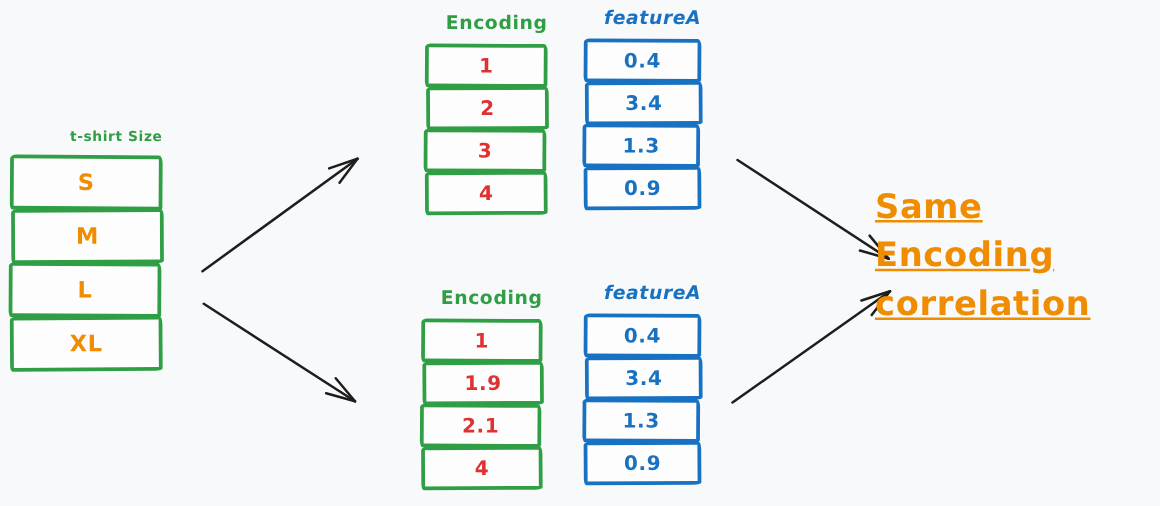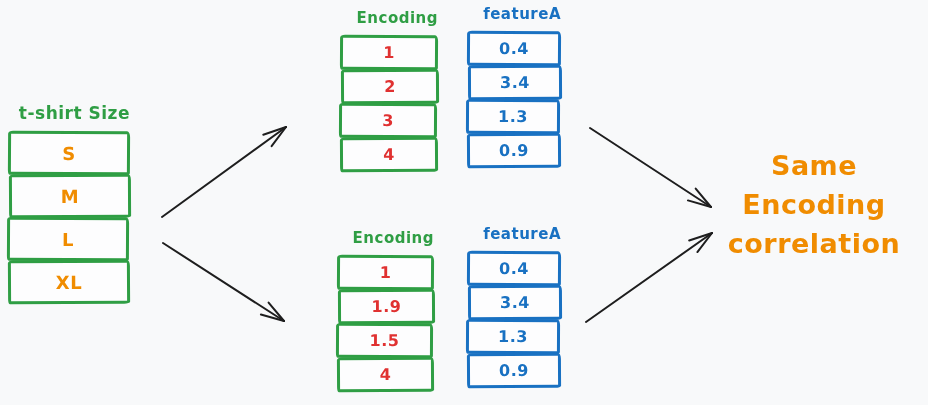--- a/index.html
+++ b/index.html
@@ -14,21 +14,21 @@
   }
   .canvas{position:relative;width:928px;height:405px;background:var(--bg);}
   .arrows{position:absolute;left:0;top:0;width:928px;height:405px;pointer-events:none;}
 
   .table-group{position:absolute;}
   .table-title{
     text-align:right;font-weight:600;letter-spacing:.5px;
     margin-bottom:8px;white-space:nowrap;
   }
   .title-green{color:var(--green);}
-  .title-blue{color:var(--blue);}
+  .title-blue{color:var(--blue);font-style:italic;}
 
   .sketch-table{display:flex;flex-direction:column;}
   .cell{
     display:flex;align-items:center;justify-content:center;
     background:var(--cell);
     border:3px solid;
     font-weight:600;letter-spacing:.5px;
     margin-top:-1px;
     border-radius:5px 3px 6px 2px / 3px 6px 2px 5px;
   }
@@ -39,37 +39,37 @@
   .cell:nth-child(4){transform:rotate(-.35deg);}
 
   .border-green .cell{border-color:var(--green);}
   .border-blue .cell{border-color:var(--blue);}
   .text-orange .cell{color:var(--orange);}
   .text-red .cell{color:var(--red);}
   .text-blue .cell{color:var(--blue);}
 
   
   .g-left{left:8px;top:103px;width:122px;}
-  .g-left .table-title{font-size:17px;}
+  .g-left .table-title{font-size:11px;}
   .g-left .cell{height:44px;font-size:18px;}
 
   
   .g-top-enc{left:340px;top:9px;width:98px;}
   .g-top-feat{left:467px;top:5px;width:94px;}
   .g-bot-enc{left:337px;top:229px;width:97px;}
   .g-bot-feat{left:467px;top:225px;width:94px;}
   .g-top-enc .table-title,.g-top-feat .table-title,
   .g-bot-enc .table-title,.g-bot-feat .table-title{font-size:15px;}
   .g-top-enc .cell,.g-top-feat .cell,
   .g-bot-enc .cell,.g-bot-feat .cell{height:35px;font-size:16px;}
 
   .conclusion{
     position:absolute;left:700px;top:146px;width:228px;
     color:var(--orange);font-size:27px;line-height:39px;
-    font-weight:700;text-align:center;letter-spacing:.5px;
+    font-weight:700;text-align:left;letter-spacing:.5px;text-decoration:underline;
   }
 </style>
 </head>
 <body>
 
 <div class="canvas">
 
   <svg class="arrows" viewBox="0 0 928 405" xmlns="http://www.w3.org/2000/svg">
       <g>
         <line x1="162" y1="217" x2="286" y2="127" stroke="#1e1e1e" stroke-width="2" stroke-linecap="round"></line>
@@ -121,21 +121,21 @@
       <div class="cell">1.3</div>
       <div class="cell">0.9</div>
     </div>
   </div>
 
   <div class="table-group g-bot-enc">
     <div class="table-title title-green">Encoding</div>
     <div class="sketch-table border-green text-red">
       <div class="cell">1</div>
       <div class="cell">1.9</div>
-      <div class="cell">1.5</div>
+      <div class="cell">2.1</div>
       <div class="cell">4</div>
     </div>
   </div>
 
   <div class="table-group g-bot-feat">
     <div class="table-title title-blue">featureA</div>
     <div class="sketch-table border-blue text-blue">
       <div class="cell">0.4</div>
       <div class="cell">3.4</div>
       <div class="cell">1.3</div>

